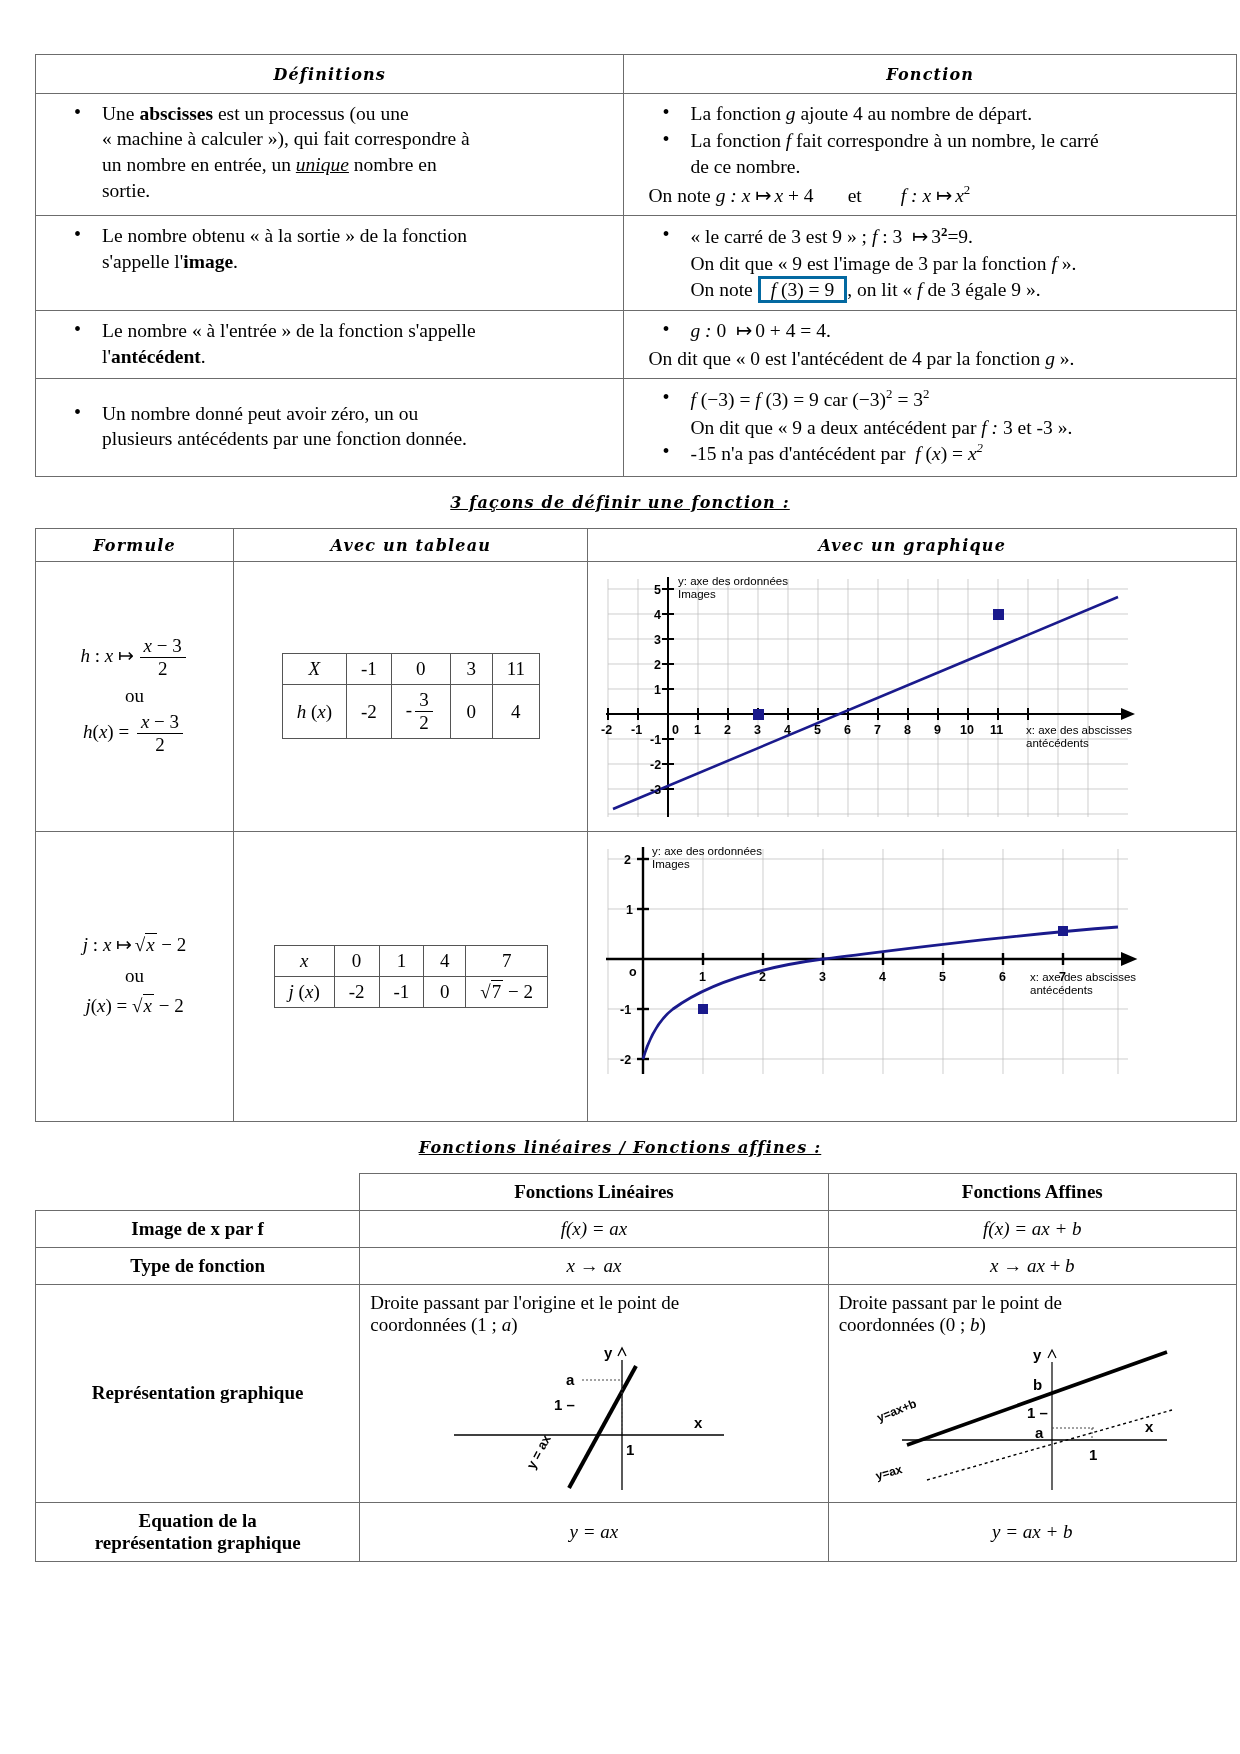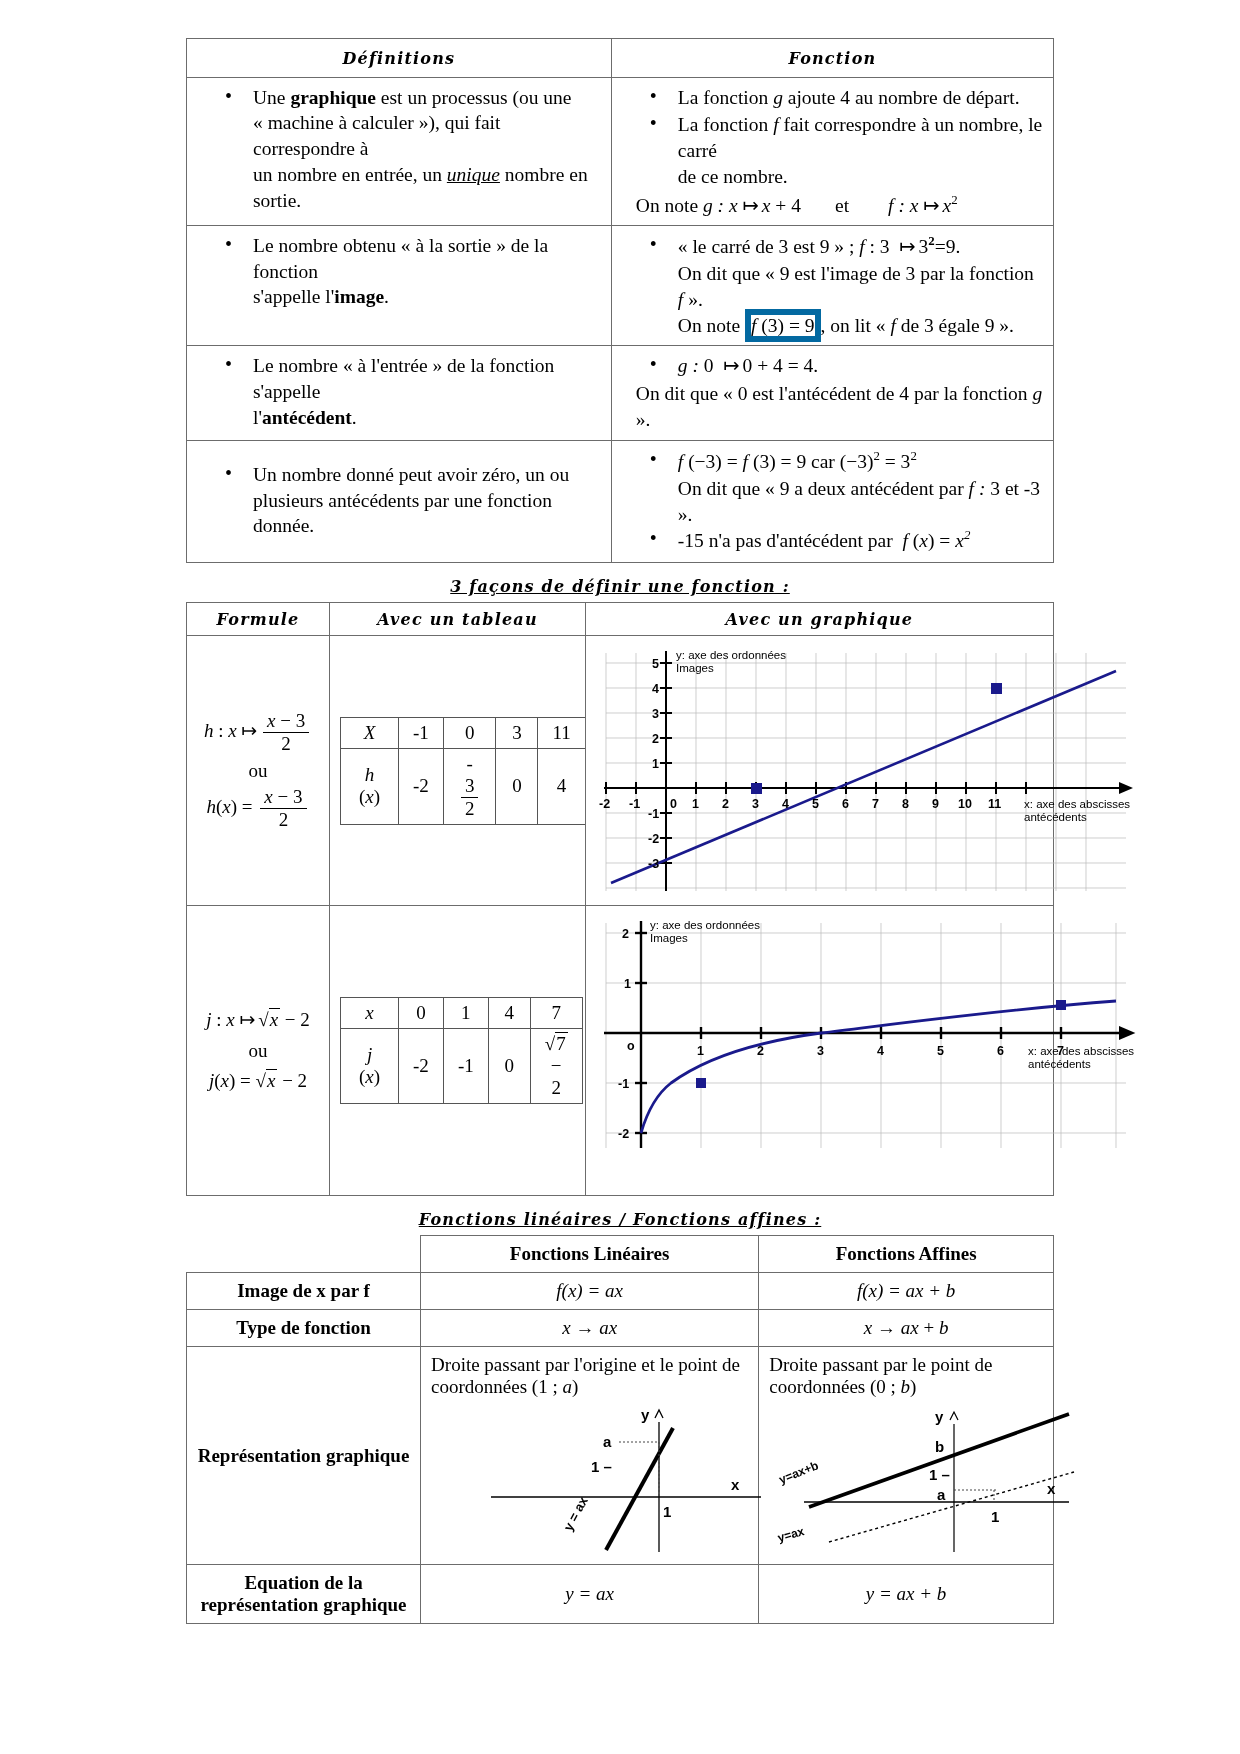--- a/index.html
+++ b/index.html
@@ -31,22 +31,22 @@
     letter-spacing:1.2px;
   }
   .section-title {
     text-align:center;
     margin:14px 0 6px 0;
     text-decoration:underline;
   }
 
   table.tbl {
     border-collapse:collapse;
-    width:868px;
-    margin:0 auto;
+    width:1202px;
+    margin:16px auto;
     table-layout:fixed;
   }
   table.tbl td, table.tbl th {
     border:1px solid #6c6c6c;
     vertical-align:top;
     padding:7px 10px;
   }
   .ctr { text-align:center; vertical-align:middle !important; }
 
   
@@ -54,21 +54,21 @@
   .defs .hdr { text-align:center; padding:6px 4px; }
   ul.bl { margin:0; padding:0 0 0 28px; list-style:none; }
   ul.bl > li { position:relative; margin:0 0 2px 0; padding-left:28px; }
   ul.bl > li::before {
     content:"\2022"; position:absolute; left:0; top:-2px; font-size:20px;
   }
   .plain { padding-left:0; }
   b { font-weight:bold; }
   u { text-decoration:underline;font-style:italic; }
   i, .it { font-style:italic; }
-  .boxed { border:6px solid #0369a1; padding:0 0; }
+  .boxed { border:3px solid #0369a1; padding:0 10px; }
   sup.e { font-size:0.66em; vertical-align:super; font-style:italic; }
   sup.n { font-size:0.66em; vertical-align:super; font-style:normal; }
   .arrow { letter-spacing:-2px; }
   .frac { display:inline-block; vertical-align:middle; text-align:center; margin:0 3px; }
   .frac .num { display:block; border-bottom:1.3px solid #000; padding:0 4px; line-height:1.15; }
   .frac .den { display:block; padding:0 4px; line-height:1.2; }
   .sqrt { display:inline-block; }
   .sqrt .rad { border-top:1.2px solid #000; padding:0 2px 0 1px; }
 
   
@@ -106,21 +106,21 @@
         <span class="script">Définitions</span>
       </td>
       <td class="hdr">
         <span class="script">Fonction</span>
       </td>
     </tr>
 
     <tr>
       <td>
         <ul class="bl">
-          <li>Une <b>graphique</b> est un processus (ou une<br>« machine à calculer »), qui fait correspondre à<br>un nombre en entrée, un <u>unique</u> nombre en<br>sortie.</li>
+          <li>Une <b>abscisses</b> est un processus (ou une<br>« machine à calculer »), qui fait correspondre à<br>un nombre en entrée, un <u>unique</u> nombre en<br>sortie.</li>
         </ul>
       </td>
       <td>
         <ul class="bl">
           <li>La fonction <i>g</i> ajoute 4 au nombre de départ.</li>
           <li>La fonction <i>f</i> fait correspondre à un nombre, le carré<br>de ce nombre.</li>
         </ul>
         <div class="plain" style="padding-left:14px;">
           On note <i>g : x</i> <span class="arrow">↦</span> <i>x</i> + 4 &nbsp;&nbsp;&nbsp;&nbsp;&nbsp;&nbsp;et&nbsp;&nbsp;&nbsp;&nbsp;&nbsp;&nbsp;&nbsp;&nbsp;<i>f : x</i> <span class="arrow">↦</span> <i>x</i><sup class="n">2</sup>
         </div>

